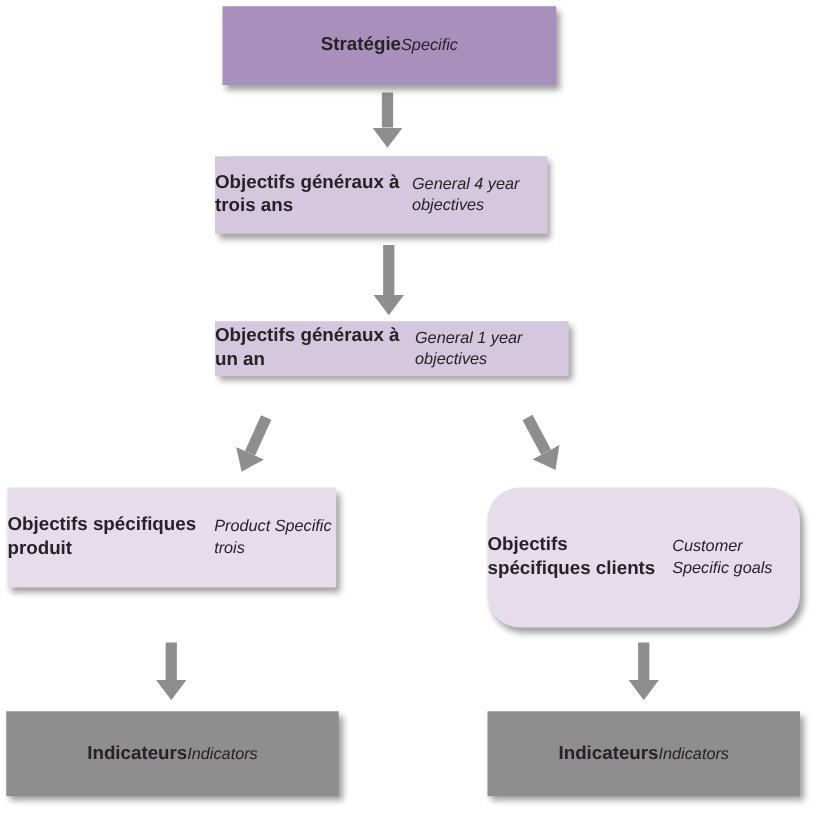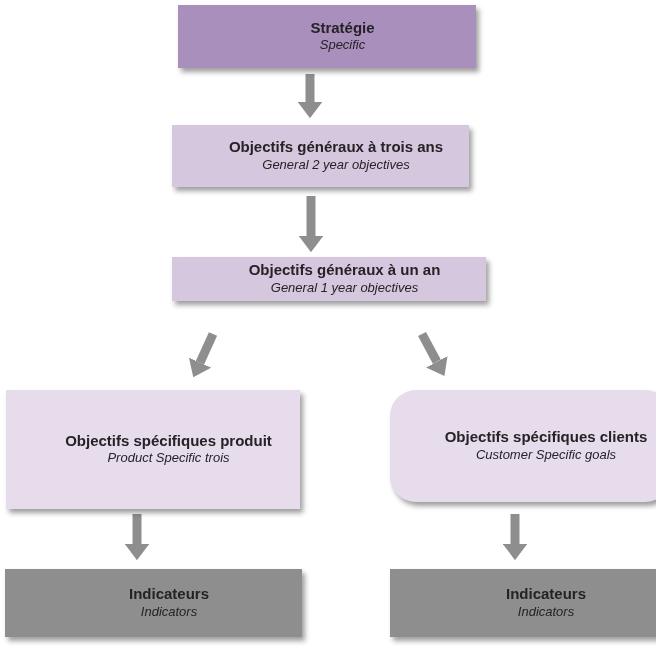--- a/index.html
+++ b/index.html
@@ -15,31 +15,30 @@
   .stage{
     position:relative;
     width:656px;height:651px;
     background:var(--background);
     font-family:"Liberation Sans", sans-serif;
     color:var(--text);
     overflow:hidden;
   }
   .node{
     position:absolute;
-    display:flex;flex-direction:column;justify-content:center;align-items:center;
-    text-align:center;
+    display:flex;flex-direction:row;justify-content:center;align-items:center;
+    text-align:left;
     box-shadow:3px 4px 5px rgba(0,0,0,0.38);
-    padding-left:31px;
   }
   .node .label{font-weight:bold;font-size:15px;line-height:1.25;}
   .node .sublabel{font-style:italic;font-size:13px;line-height:1.3;}
   .n-strategy{left:178px;top:5px;width:267px;height:63px;background:var(--strategy-fill);}
   .n-obj3{left:172px;top:125px;width:266px;height:62px;background:var(--general-fill);}
   .n-obj1{left:172px;top:257px;width:283px;height:44px;background:var(--general-fill);}
-  .n-product{left:6px;top:390px;width:263px;height:119px;background:var(--specific-fill);}
+  .n-product{left:6px;top:390px;width:263px;height:80px;background:var(--specific-fill);}
   .n-customer{left:390px;top:390px;width:250px;height:112px;background:var(--specific-fill);border-radius:26px;}
   .n-ind-left{left:5px;top:569px;width:266px;height:68px;background:var(--indicator-fill);}
   .n-ind-right{left:390px;top:569px;width:250px;height:68px;background:var(--indicator-fill);}
   .arrows{position:absolute;left:0;top:0;width:656px;height:651px;pointer-events:none;}
   .arrows line{stroke:var(--arrow);stroke-width:9;}
   .arrows marker path{fill:var(--arrow);}
 </style>
 </head>
 <body>
 
@@ -59,21 +58,21 @@
     <line x1="515" y1="514" x2="515" y2="544" marker-end="url(#ah)"></line>
   </svg>
 
   <div class="node n-strategy">
     <div class="label">Stratégie</div>
     <div class="sublabel">Specific</div>
   </div>
 
   <div class="node n-obj3">
     <div class="label">Objectifs généraux à trois ans</div>
-    <div class="sublabel">General 2 year objectives</div>
+    <div class="sublabel">General 4 year objectives</div>
   </div>
 
   <div class="node n-obj1">
     <div class="label">Objectifs généraux à un an</div>
     <div class="sublabel">General 1 year objectives</div>
   </div>
 
   <div class="node n-product">
     <div class="label">Objectifs spécifiques produit</div>
     <div class="sublabel">Product Specific trois</div>

